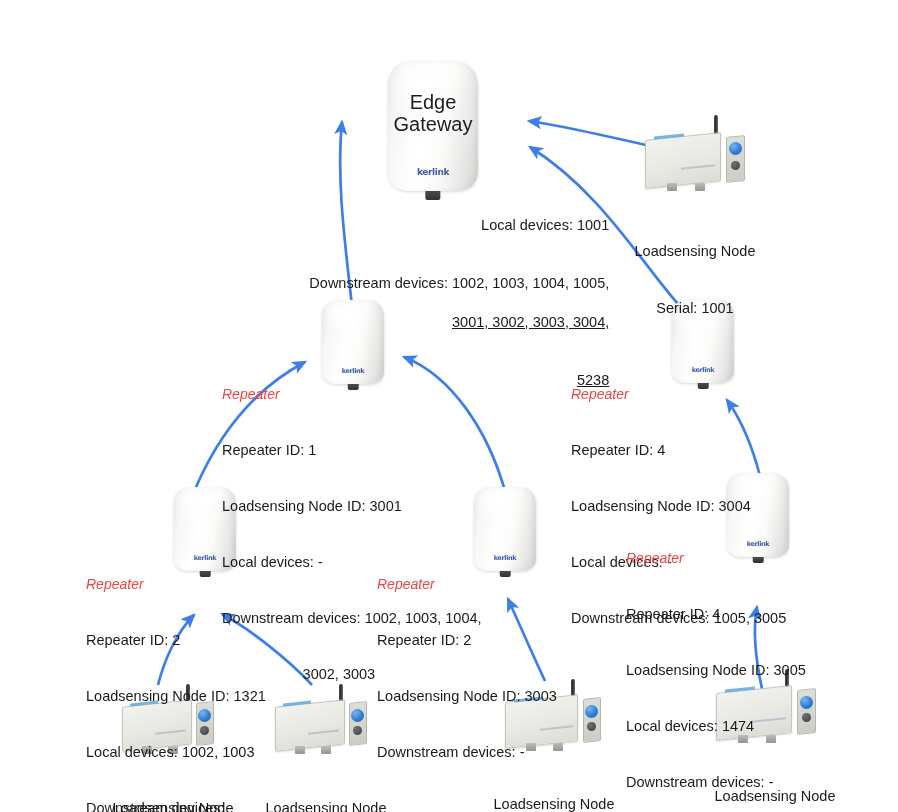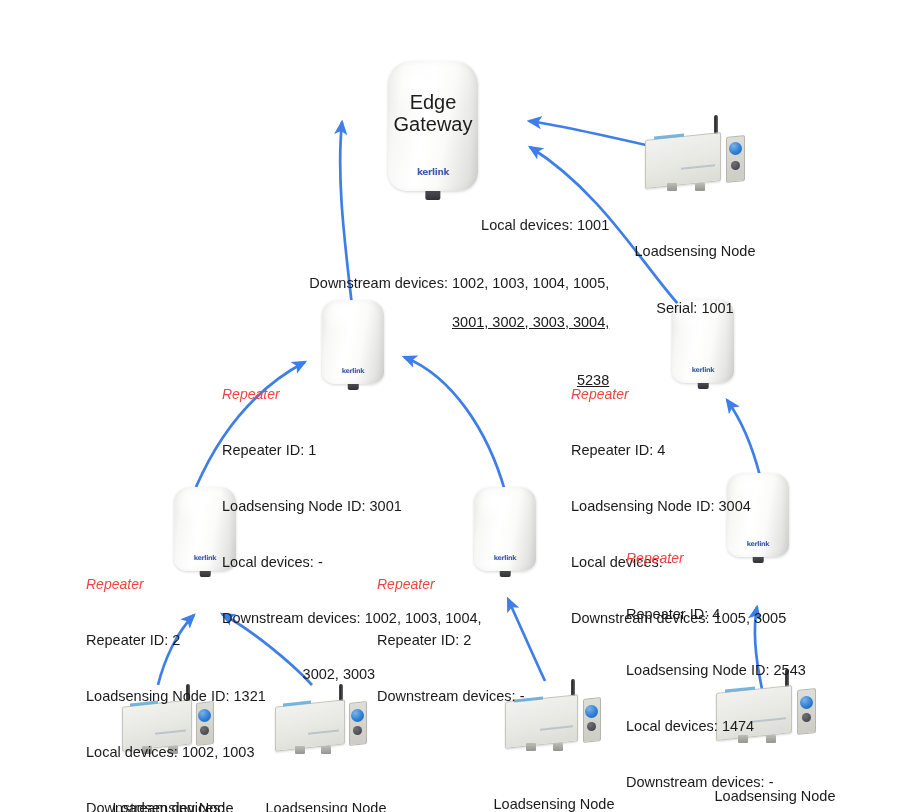--- a/index.html
+++ b/index.html
@@ -295,32 +295,33 @@
   </div>
 
   <div class="kerlink" style="left:474px; top:466px; width:62px; height:84px;">
     <div class="body"></div>
     <div class="nub"></div>
     <div class="logo" style="font-size:6.5px;">kerlink</div>
   </div>
   <div class="infoblock" style="left:377px; top:518px;">
     <div class="heading">Repeater</div>
     <div>Repeater ID: 2</div>
+    <div>Loadsensing Node ID: 3003</div>
     <div>Downstream devices: -</div>
   </div>
 
   <div class="kerlink" style="left:727px; top:452px; width:62px; height:84px;">
     <div class="body"></div>
     <div class="nub"></div>
     <div class="logo" style="font-size:6.5px;">kerlink</div>
   </div>
   <div class="infoblock" style="left:626px; top:492px;">
     <div class="heading">Repeater</div>
     <div>Repeater ID: 4</div>
-    <div>Loadsensing Node ID: 2543</div>
+    <div>Loadsensing Node ID: 3005</div>
     <div>Local devices: 1474</div>
     <div>Downstream devices: -</div>
   </div>
 
   <div class="lsnode" style="left:645px; top:94px; width:100px; height:76px;">
     <div class="ant" style="left:69px; top:0; height:44px;"></div>
     <div class="antbase" style="left:66px; top:40px;"></div>
     <div class="box"></div>
     <div class="brand"></div>
     <div class="strip"></div>

